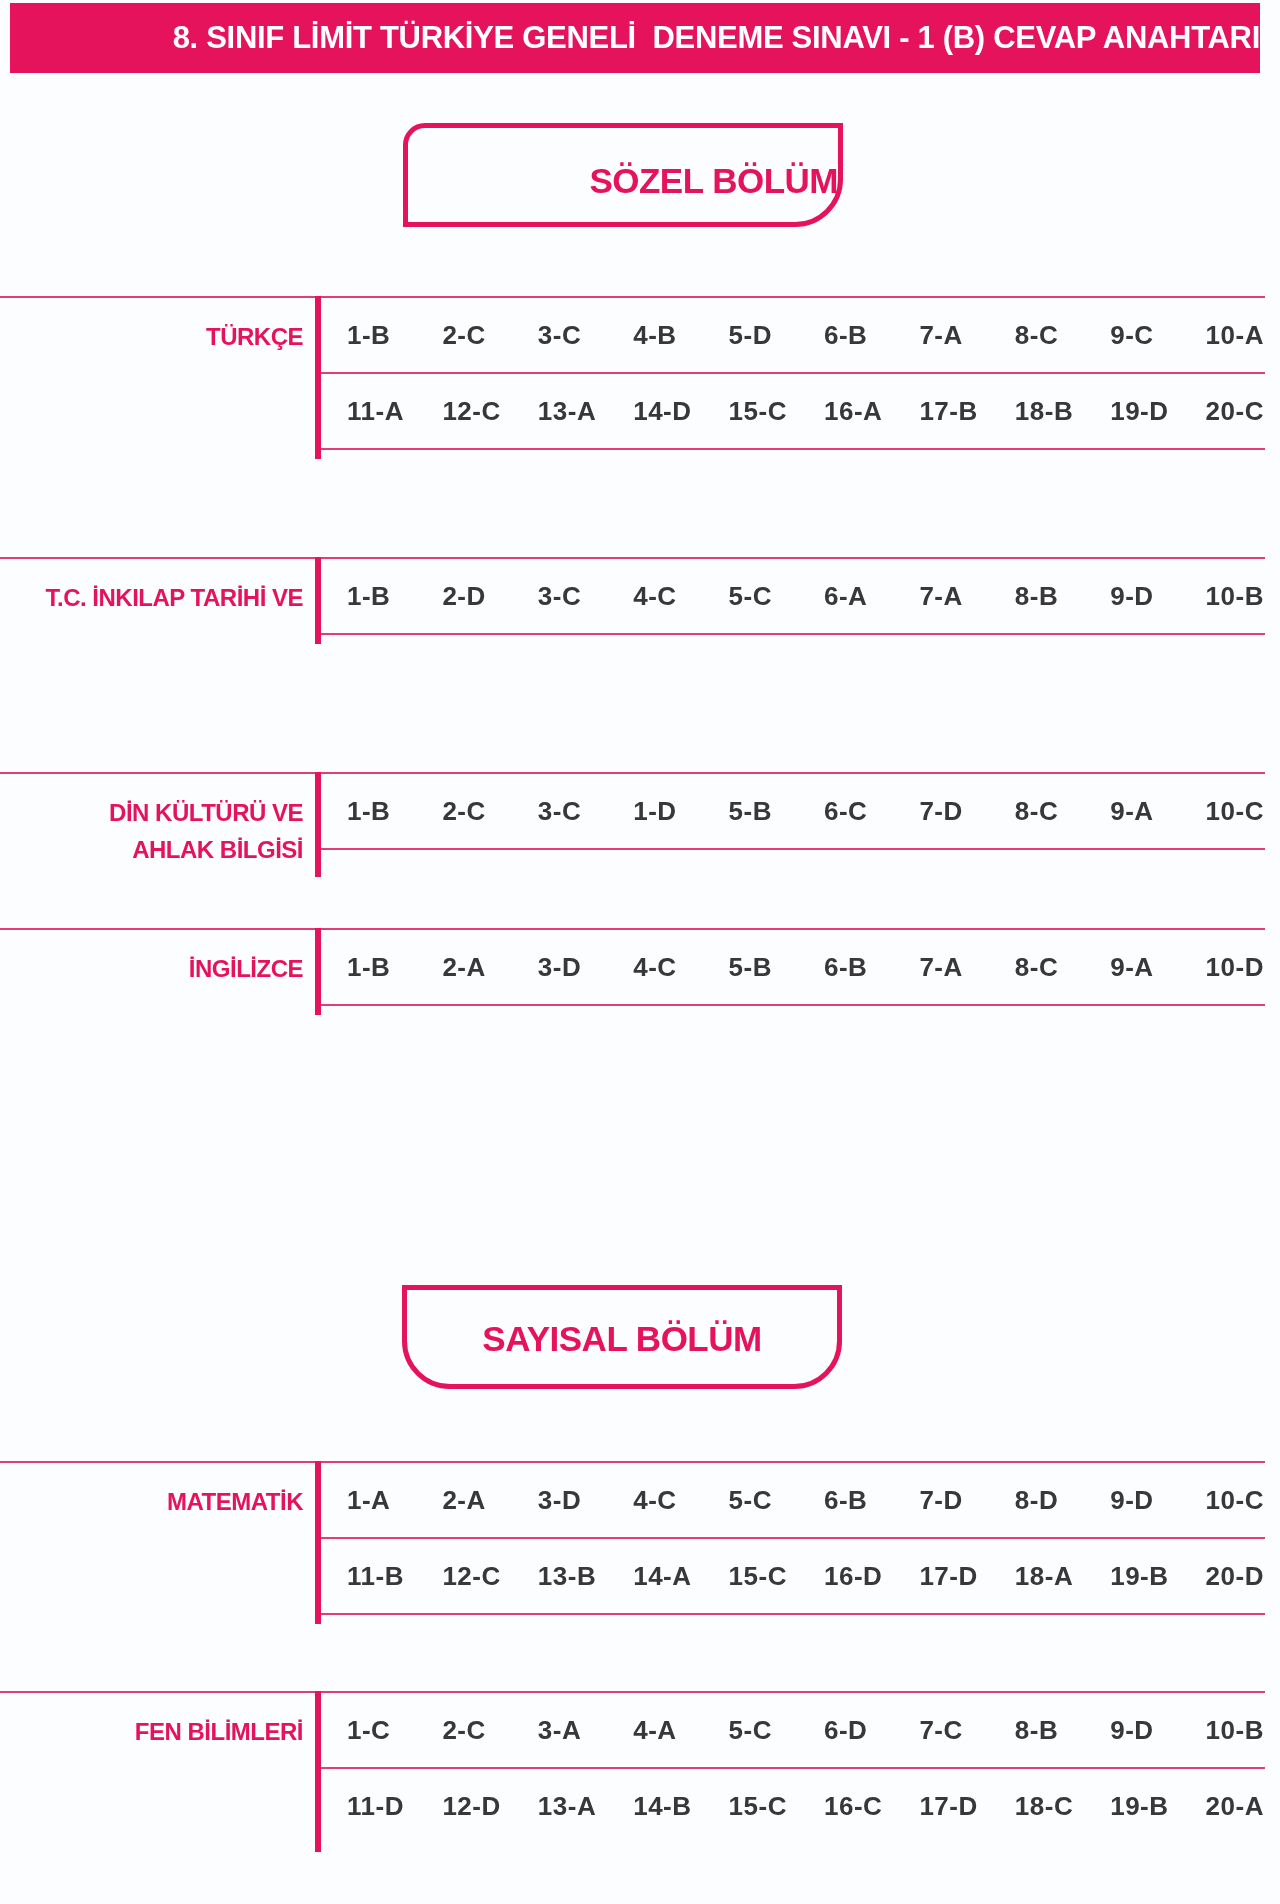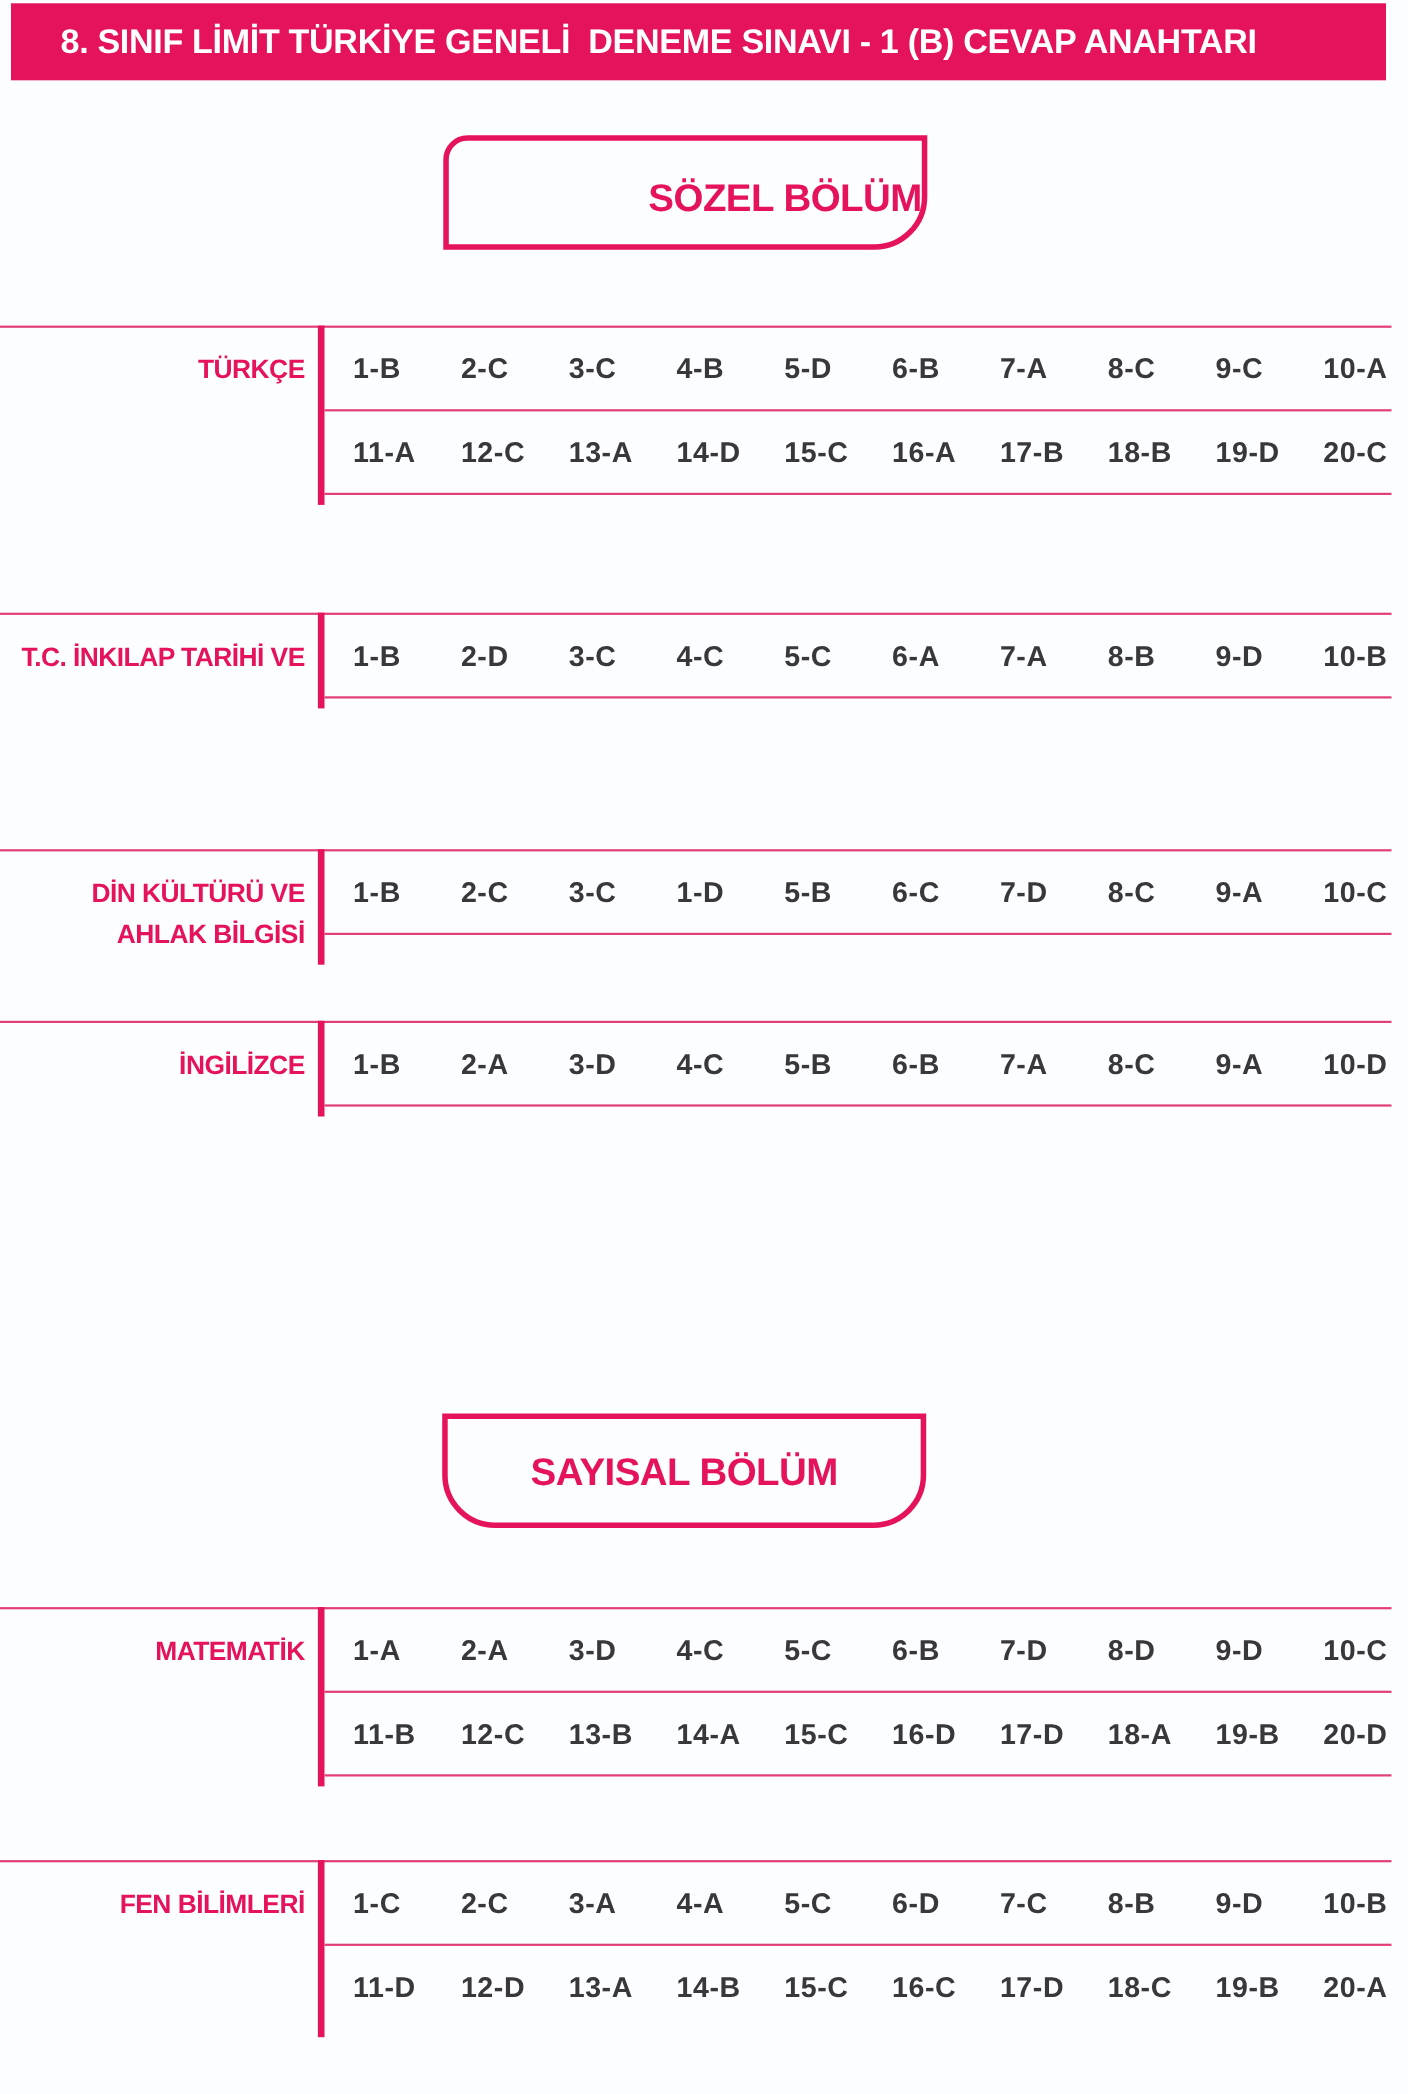--- a/index.html
+++ b/index.html
@@ -15,21 +15,21 @@
     position:relative;
     width:1280px;height:1904px;
     background:var(--page-bg);
     overflow:hidden;
   }
   
   .banner{
     margin:3px 10px 0 10px;
     width:1250px;height:70px;
     background:var(--accent);
-    display:flex;align-items:center;
+    display:flex;align-items:center;justify-content:flex-end;
   }
   .banner h1{
     color:#fff;
     font-size:31px;
     font-weight:bold;
     letter-spacing:-0.3px;
     padding-left:45px;
     white-space:pre;
   }
   
@@ -58,21 +58,21 @@
   .subject{width:1265px;}
   .s-turkce   {margin-top:69px;}
   .s-inkilap  {margin-top:107px;}
   .s-din      {margin-top:137px;}
   .s-ingilizce{margin-top:60px;}
   .s-matematik{margin-top:72px;}
   .s-fen      {margin-top:76px;}
   .topline{height:2px;background:var(--line);}
   .sub-body{display:flex;align-items:stretch;}
   .sub-label{
-    width:289px;
+    width:315px;
     text-align:right;
     padding:20px 12px 0 0;
     color:var(--accent);
     font-weight:bold;
     font-size:24px;
     line-height:37px;
     letter-spacing:-0.5px;
     overflow:visible;
     white-space:nowrap;
   }

